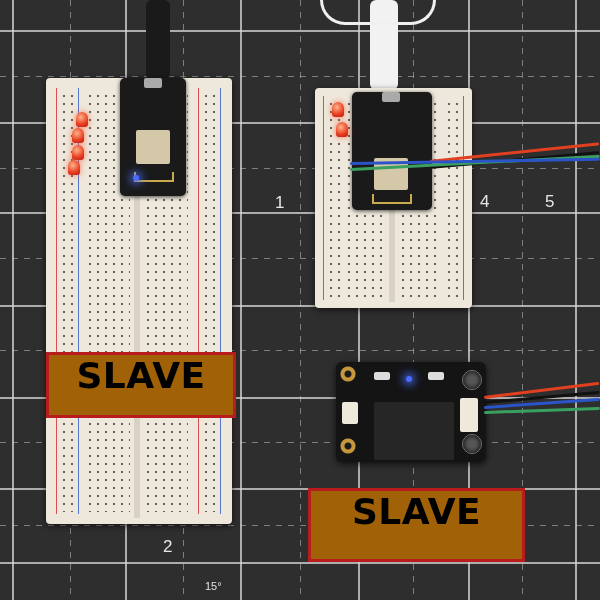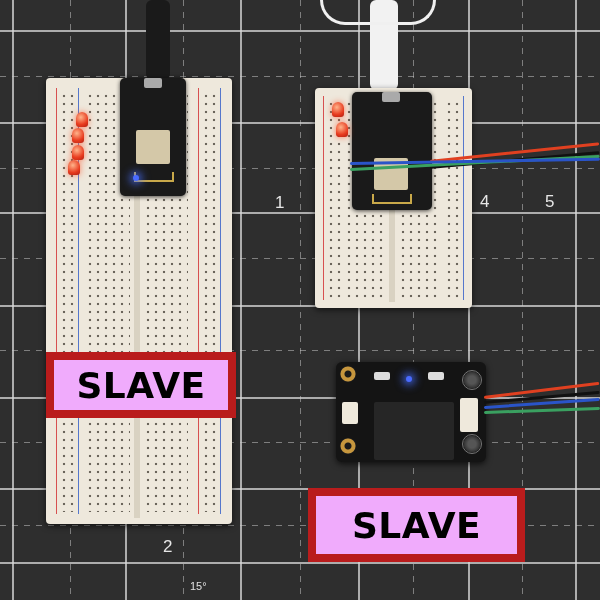--- a/index.html
+++ b/index.html
@@ -22,23 +22,23 @@
   .cable { position:absolute; border-radius:6px; }
   .led { position:absolute; width:12px; height:15px; border-radius:6px 6px 3px 3px; background:radial-gradient(circle at 40% 35%,#ffb38a,#e83c20 60%,#b01c10); box-shadow:0 0 6px rgba(255,80,40,0.7); }
   .blue-led { position:absolute; width:6px; height:6px; border-radius:50%; background:#4a6bff; box-shadow:0 0 8px 3px rgba(70,110,255,0.85); }
   .voice-board { position:absolute; background:#141414; border-radius:6px; box-shadow:0 2px 6px rgba(0,0,0,0.7); }
   .voice-chip { position:absolute; background:#262626; border-radius:2px; }
   .hole-ring { position:absolute; width:16px; height:16px; border-radius:50%; background:radial-gradient(circle,#1a1a1a 3px,#c6963d 4px,#c6963d 7px,#222 8px); }
   .mic { position:absolute; width:18px; height:18px; border-radius:50%; background:radial-gradient(circle,#555 4px,#333 8px,#111 9px); border:1px solid #777; }
   .connector { position:absolute; background:#efe9dc; border-radius:2px; }
   .switch { position:absolute; background:#ddd; border-radius:2px; }
   .wire { position:absolute; height:3px; border-radius:2px; }
-  .label-box { position:absolute; background:#f0abfc; border:8px solid #b91c1c; box-sizing:border-box; display:flex; align-items:center; justify-content:center; }
+  .label-box { position:absolute; background:#a16207; border:3px solid #b91c1c; box-sizing:border-box; display:flex; align-items:flex-start; justify-content:center; }
   .label-text { font-family:"DejaVu Sans", sans-serif; font-weight:bold; color:#000; font-size:36px; letter-spacing:0.5px; }
-  .angle-label { position:absolute; color:#e0e0e0; font-size:11px; font-family:"Liberation Sans", sans-serif; }
+  .angle-label { position:absolute; color:#e0e0e0; font-size:11px; font-family:"Liberation Sans", sans-serif;margin-left:15px; }
 </style>
 </head>
 <body>
 
 <div class="mat">
 
   <div class="grid-line-v" style="left:12px"></div>
   <div class="grid-line-v" style="left:125px"></div>
   <div class="grid-line-v" style="left:240px"></div>
   <div class="grid-line-v" style="left:358px"></div>

